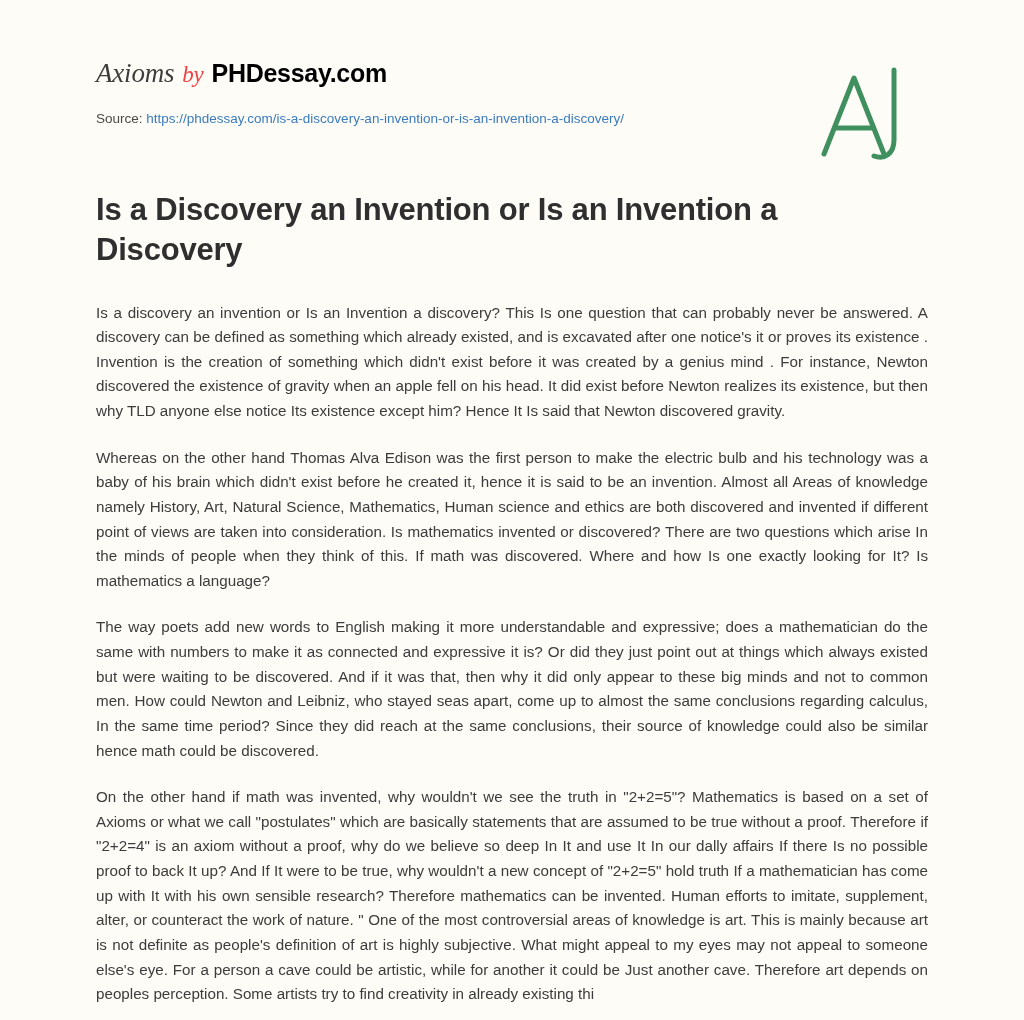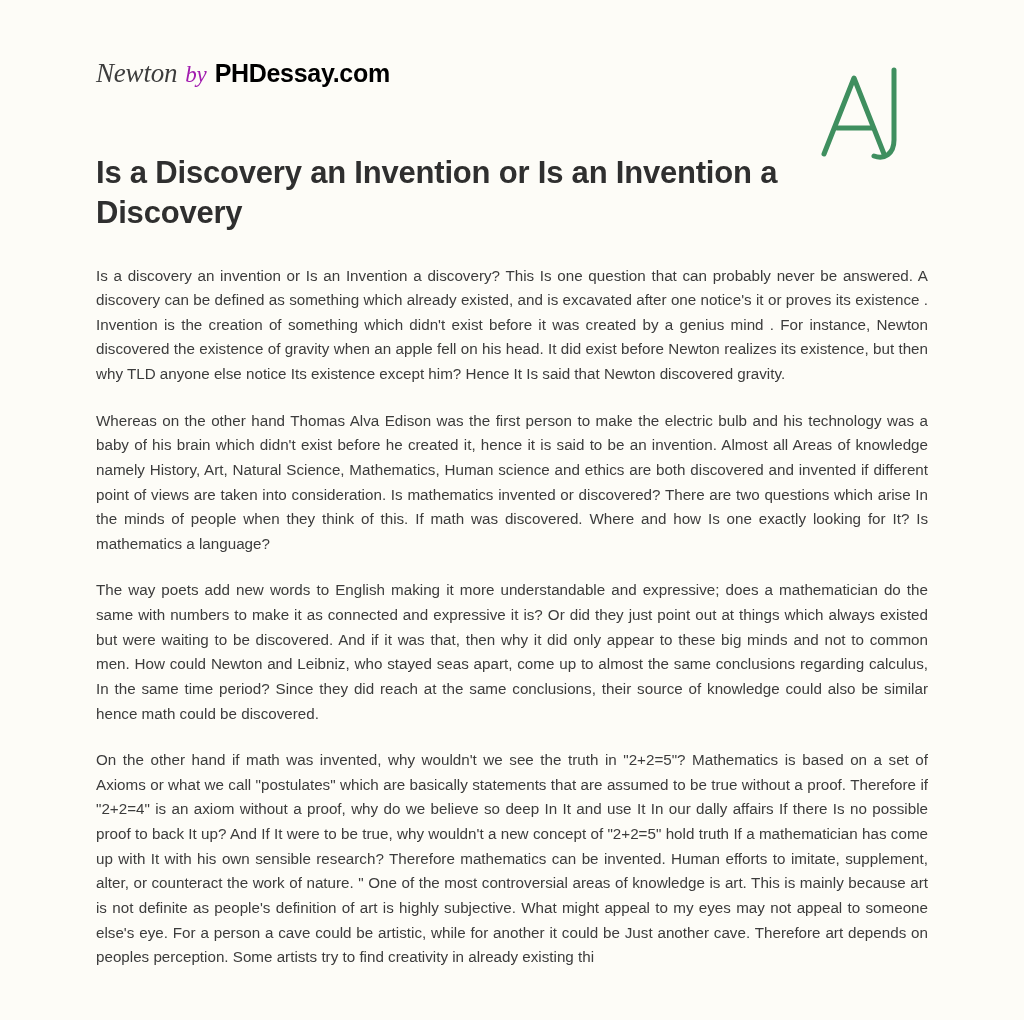--- a/index.html
+++ b/index.html
@@ -31,21 +31,21 @@
   }
   .brand-essay {
     font-family: "Liberation Serif", serif;
     font-style: italic;
     color: #3d3d3d;
     font-size: 27px;
   }
   .brand-by {
     font-family: "Liberation Serif", serif;
     font-style: italic;
-    color: #a21caf;
+    color: #ef4444;
     font-size: 23px;
   }
   .brand-name {
     font-weight: bold;
     color: #000000;
     font-size: 25px;
     letter-spacing: -0.3px;
   }
   .source-row {
     margin-top: 22px;
@@ -93,25 +93,29 @@
     bottom: 0;
     height: 0px;
   }
 </style>
 </head>
 <body>
 
 <div class="page">
 
   <div class="brand-row">
-    <span class="brand-essay">Newton</span>
+    <span class="brand-essay">Axioms</span>
     <span class="brand-by">by</span>
     <span class="brand-name">PHDessay.com</span>
   </div>
 
+  <div class="source-row">
+    <span class="source-label">Source:</span>
+    <a class="source-link" href="#">https://phdessay.com/is-a-discovery-an-invention-or-is-an-invention-a-discovery/</a>
+  </div>
 
   <svg class="logo" viewBox="0 0 110 110" aria-hidden="true">
     <g fill="none" stroke="#3f8f5f" stroke-width="5" stroke-linecap="round" stroke-linejoin="round">
       <path d="M14 92 L44 16 L74 92"></path>
       <path d="M27 66 L62 66"></path>
       <path d="M84 8 L84 78 C84 92 74 98 64 94"></path>
     </g>
   </svg>
 
   <h1 class="title">Is a Discovery an Invention or Is an Invention a Discovery</h1>

